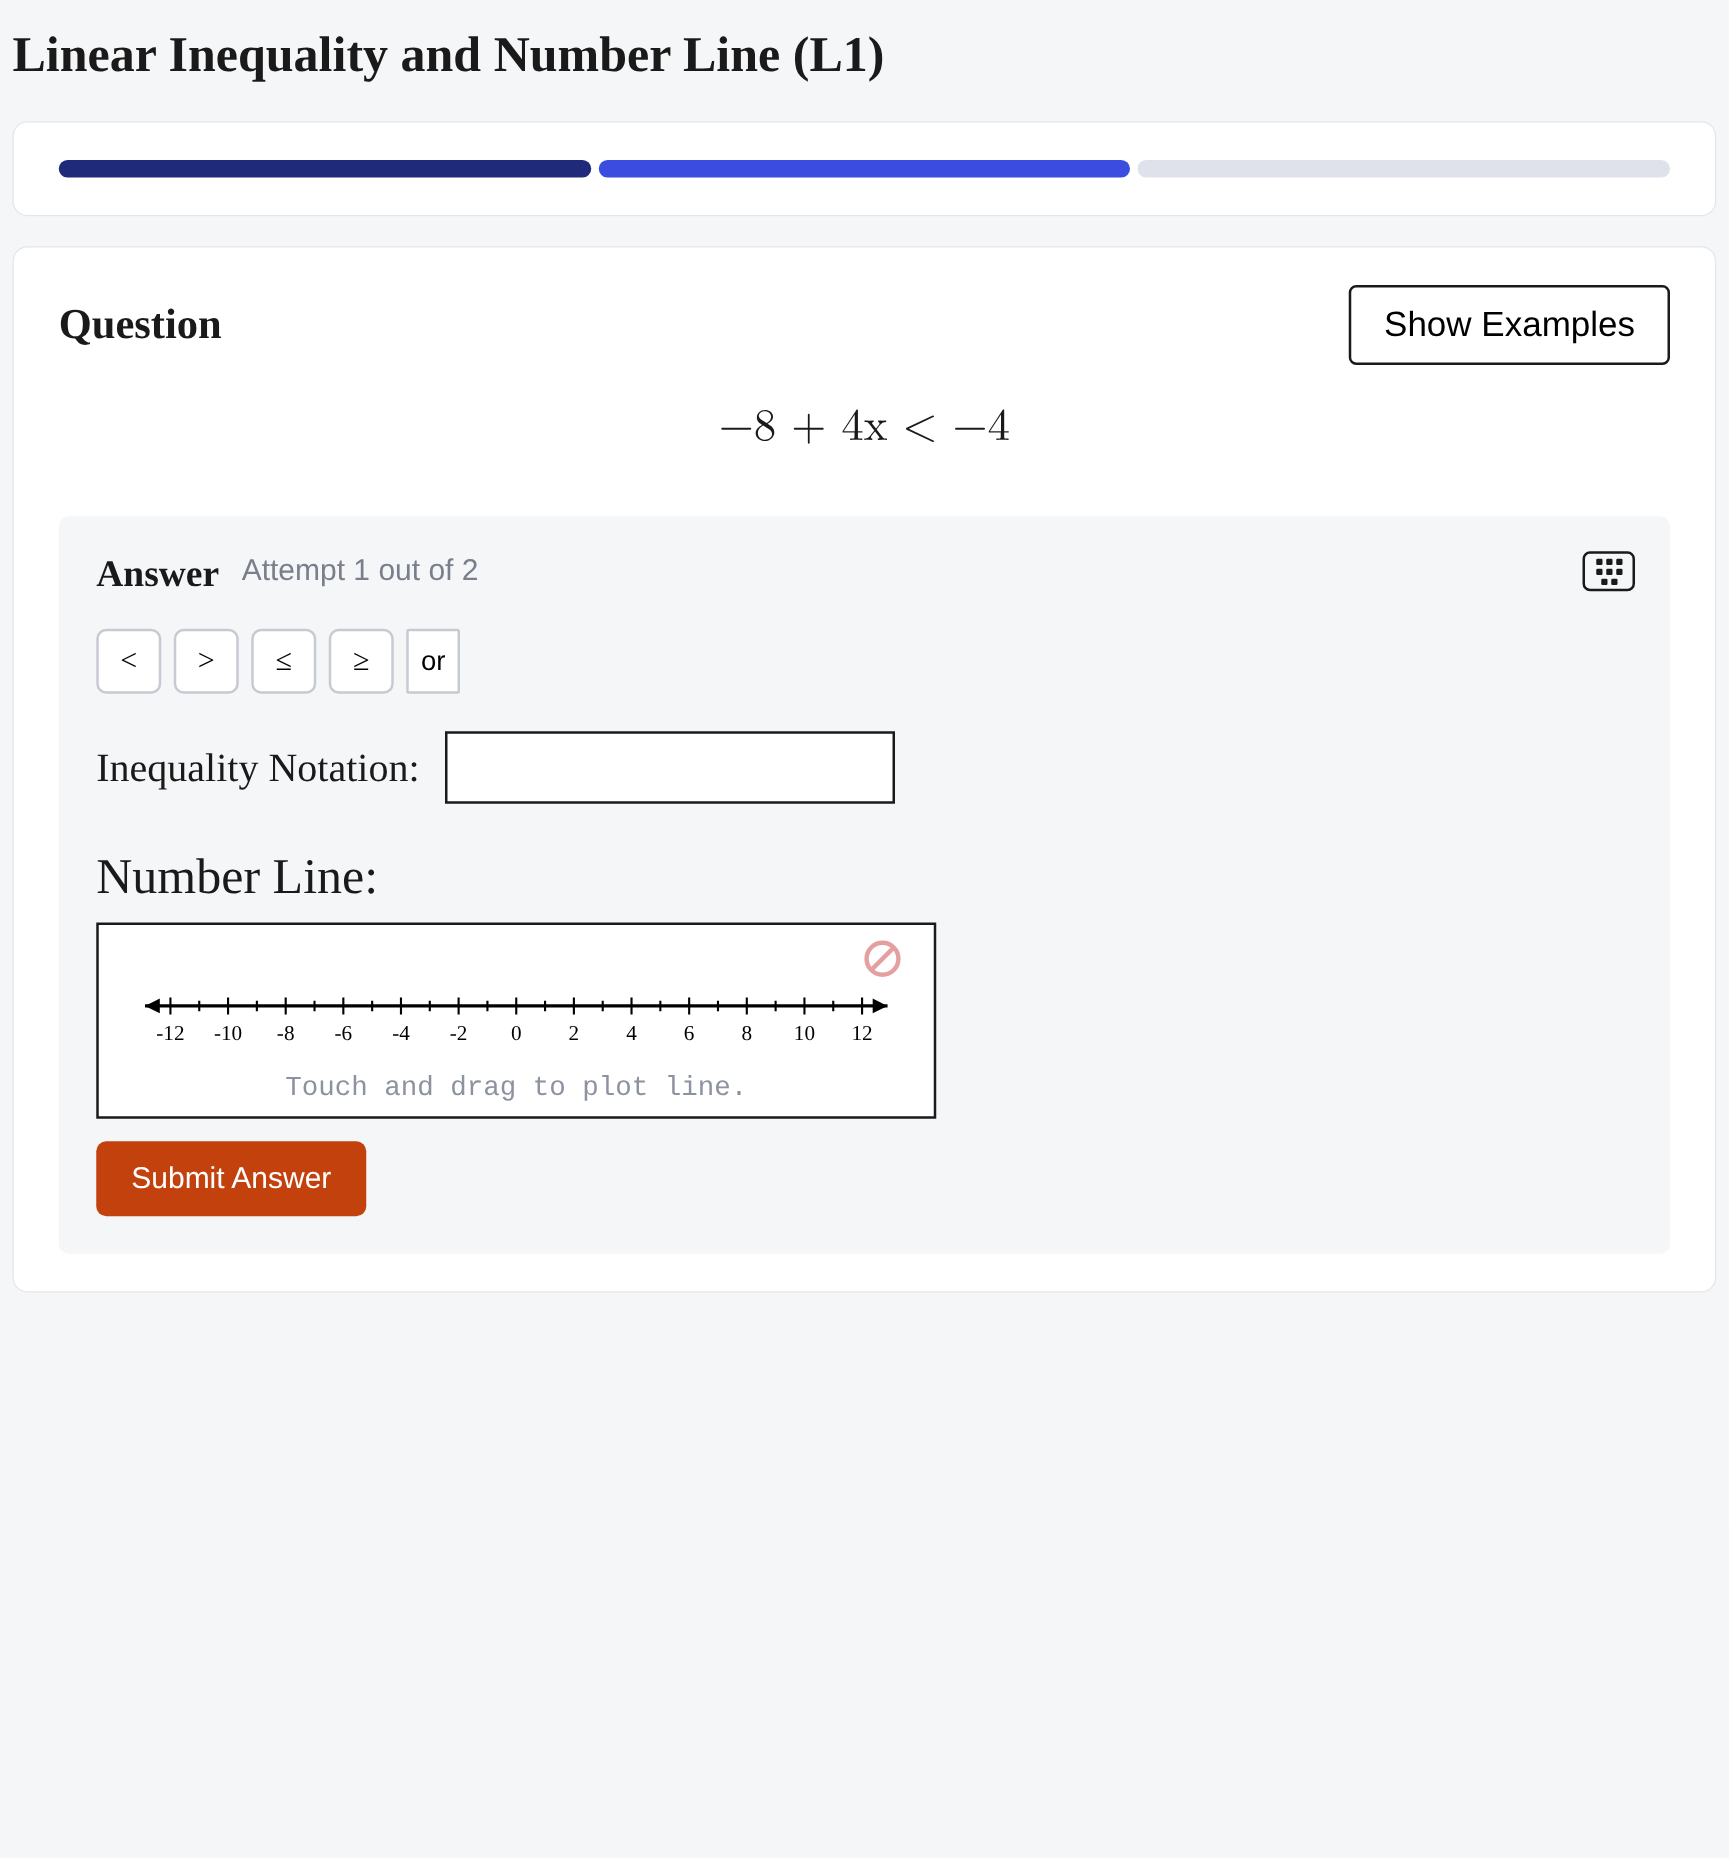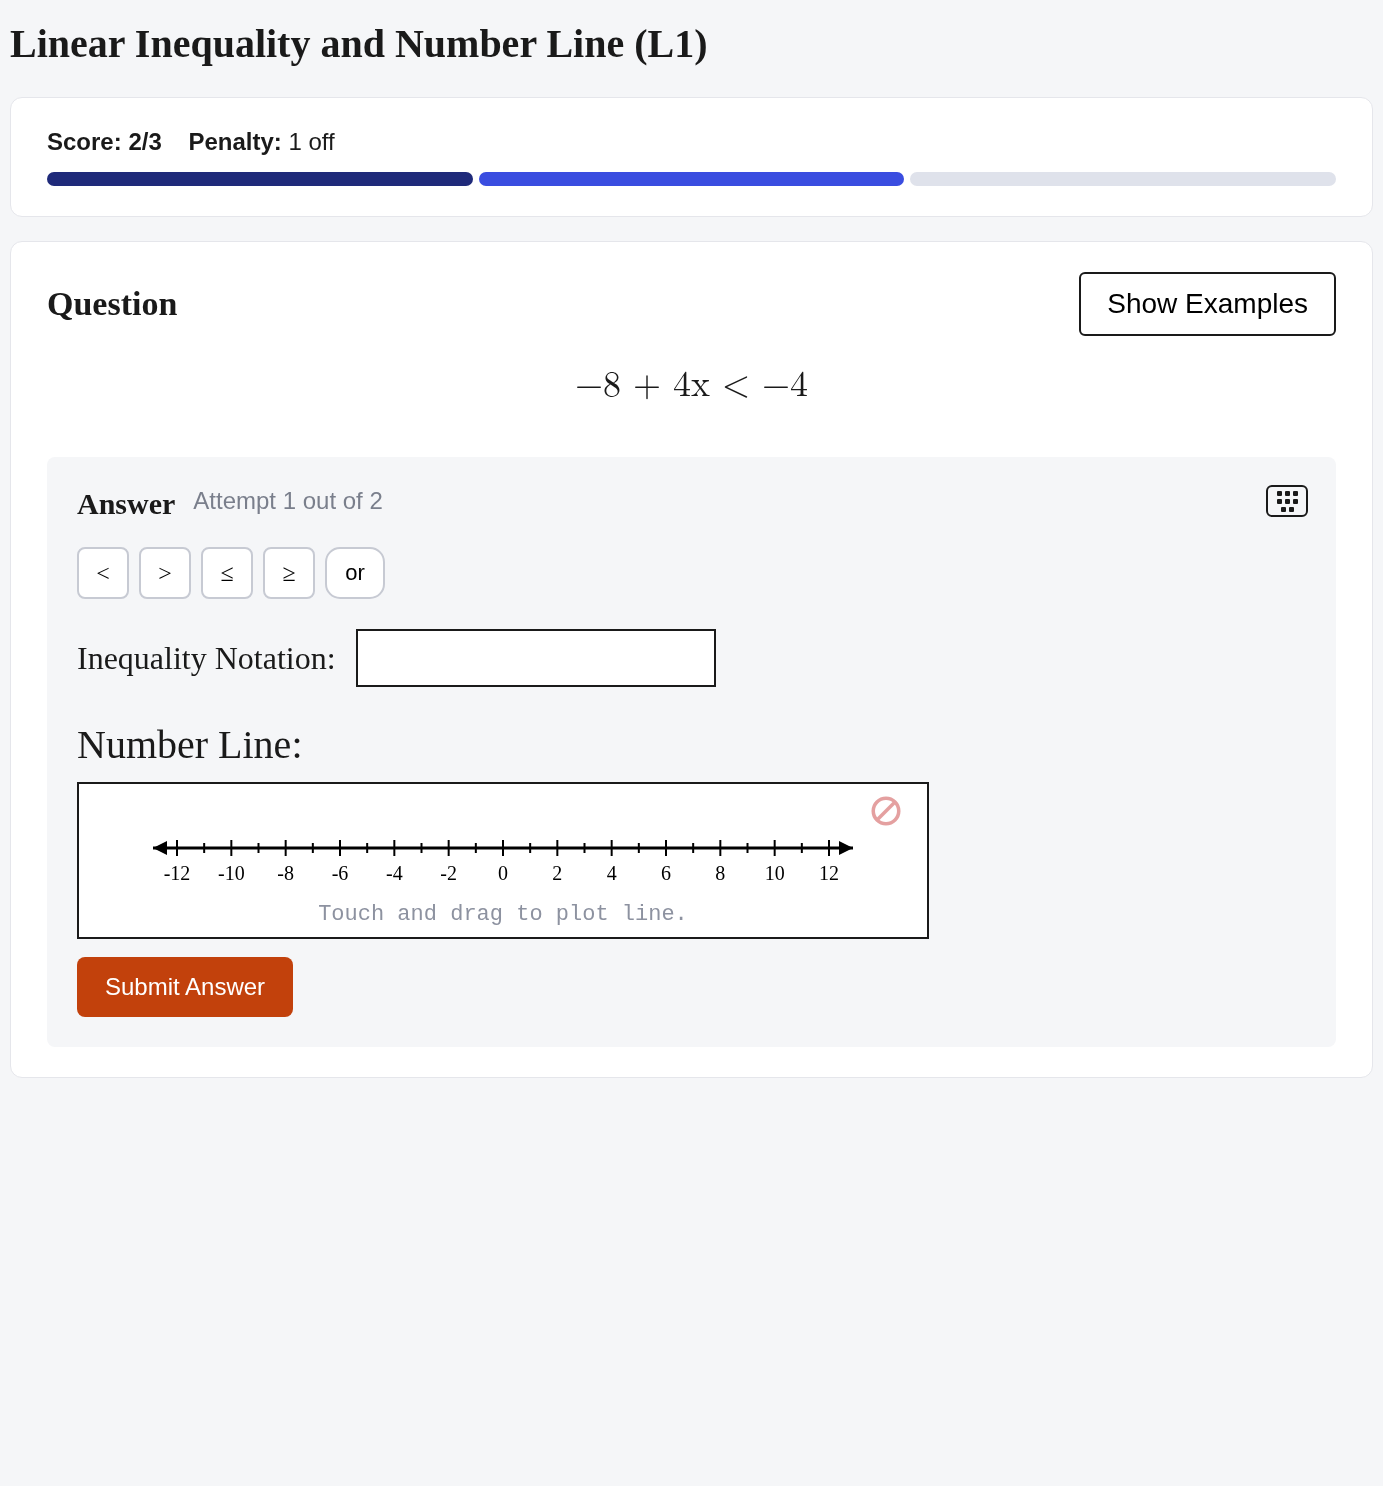--- a/index.html
+++ b/index.html
@@ -113,23 +113,23 @@
     width: 52px; height: 52px;
     border: 2px solid #c7cad3;
     border-radius: 8px;
     background: #fff;
     font-size: 24px;
     font-family: Georgia, serif;
     display: flex; align-items: center; justify-content: center;
     cursor: pointer;
   }
   .op-or {
-    width: 60px; height: 52px;
+    width: 43px; height: 52px;
     border: 2px solid #c7cad3;
-    border-radius: 15px;
+    border-radius: 2px;
     background: #fff;
     font-size: 22px;
     font-family: -apple-system, sans-serif;
     display: flex; align-items: center; justify-content: center;
     cursor: pointer;
   }
   .field-row {
     display: flex;
     align-items: center;
     gap: 20px;
@@ -142,21 +142,21 @@
     height: 58px;
     width: 360px;
     font-size: 26px;
     padding: 4px 10px;
   }
   .nl-label { font-size: 40px; margin-bottom: 14px; }
   .numberline-box {
     border: 2px solid #1a1a1a;
     background: #fff;
     padding: 24px 20px 10px 20px;
-    width: 852px;
+    width: 672px;
     max-width: 100%;
     position: relative;
   }
   .nl-svg { width: 100%; height: 90px; display: block; }
   .nl-caption {
     text-align: center;
     color: #8d92a0;
     font-family: Liberation Mono, monospace;
     font-size: 22px;
     margin-top: 4px;
@@ -179,27 +179,20 @@
     font-size: 24px;
     cursor: pointer;
   }
 </style>
 </head>
 <body>
 
 <h1 class="page-title">Linear Inequality and Number Line (L1)</h1>
 
 <div class="card">
-  <div class="score-row">
-    <span class="bold">Score:</span>
-    <span class="bold">2/3</span>
-    &nbsp;&nbsp;
-    <span class="bold">Penalty:</span>
-    <span>1 off</span>
-  </div>
   <div class="progress-wrap">
     <div class="progress-seg done"></div>
     <div class="progress-seg current"></div>
     <div class="progress-seg"></div>
   </div>
 </div>
 
 <div class="card">
   <div class="question-header">
     <div class="question-label">Question</div>

